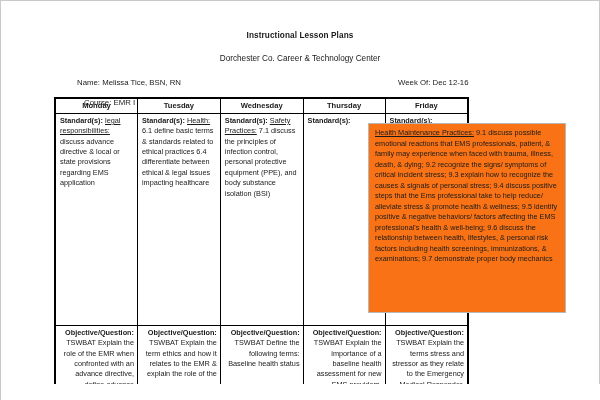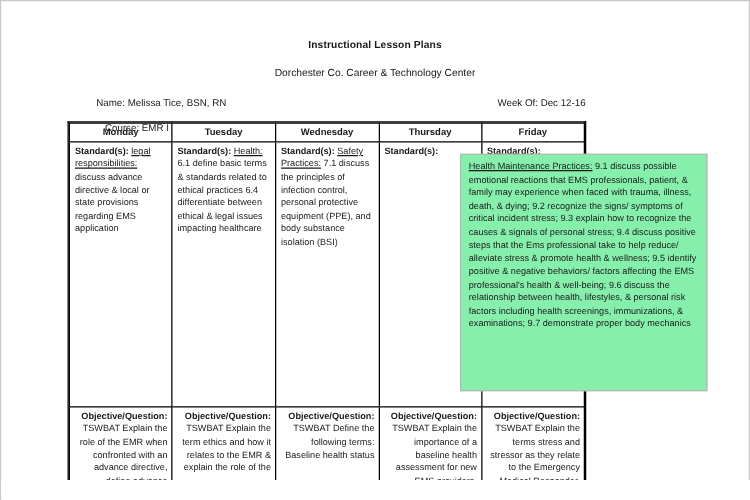--- a/index.html
+++ b/index.html
@@ -102,21 +102,21 @@
   }
   .u {
     text-decoration: underline;
   }
   .floatbox {
     position: absolute;
     left: 367px;
     top: 122px;
     width: 198px;
     height: 190px;
-    background: #86efac;
+    background: #f97316;
     border: 1px solid #b8b8b8;
     box-sizing: border-box;
     padding: 4px 6px 4px 6px;
     font-size: 7.3px;
     line-height: 1.44;
     overflow: hidden;
   }
   .clipmask {
     position: absolute;
     left: 0;

